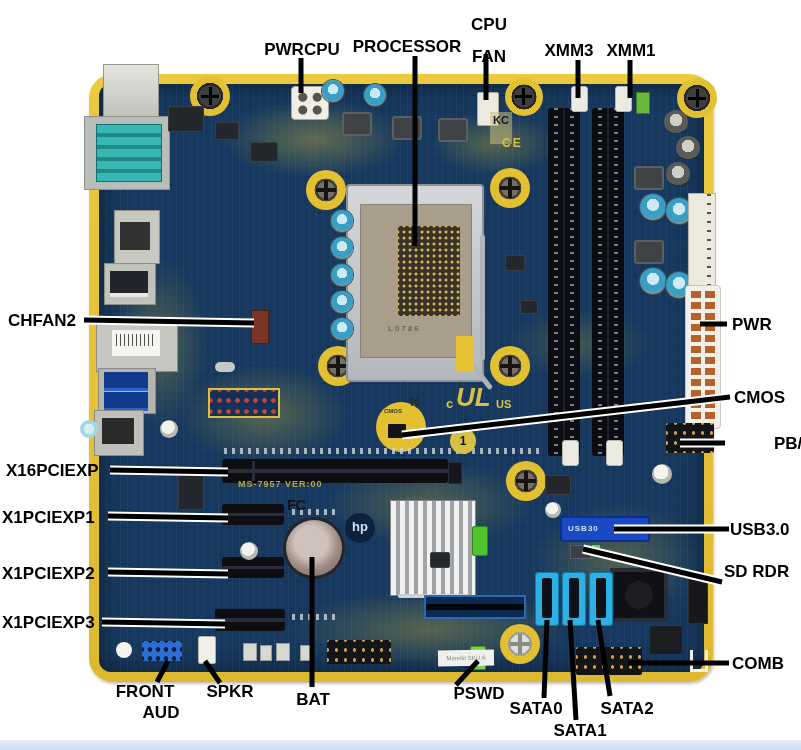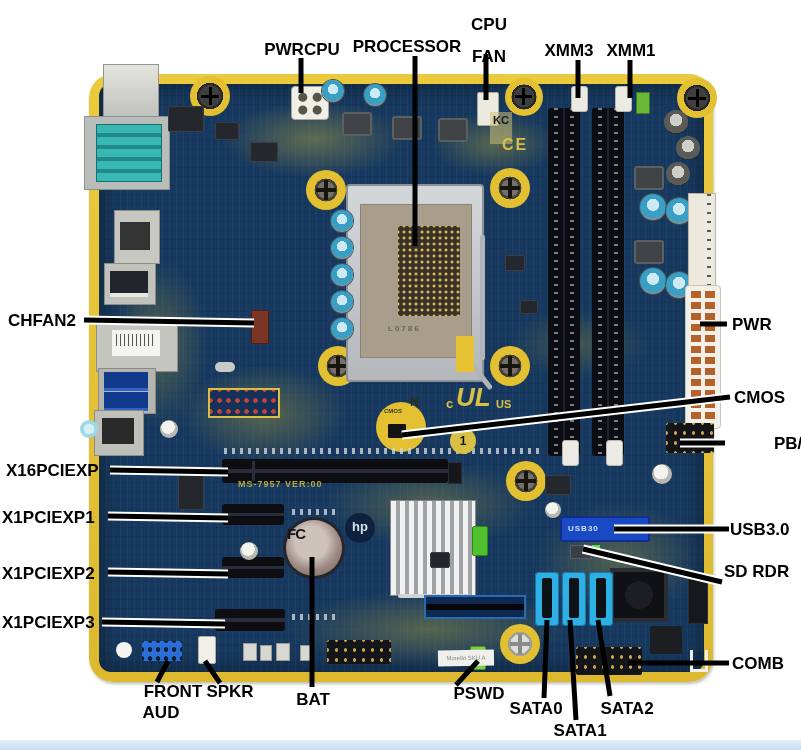--- a/index.html
+++ b/index.html
@@ -99,21 +99,21 @@
   <div class="abs" style="left:80px;top:420px;width:18px;height:18px;border-radius:50%;background:radial-gradient(circle,#d6f0f8 0 40%,#9fd8e8 41% 75%,#6aa8bc 76%);"></div>
 
   <div class="abs" style="left:291px;top:86px;width:36px;height:32px;background:#f0eee6;border:1px solid #a8a89c;border-radius:4px;background-image:radial-gradient(circle at 30% 32%,#55554a 4px,rgba(0,0,0,0) 5px),radial-gradient(circle at 70% 32%,#55554a 4px,rgba(0,0,0,0) 5px),radial-gradient(circle at 30% 72%,#55554a 4px,rgba(0,0,0,0) 5px),radial-gradient(circle at 70% 72%,#55554a 4px,rgba(0,0,0,0) 5px);"></div>
   <div class="abs capb" style="left:322px;top:80px;width:22px;height:22px;"></div>
   <div class="abs capb" style="left:364px;top:84px;width:22px;height:22px;"></div>
   <div class="abs choke" style="left:342px;top:112px;width:30px;height:24px;"></div>
   <div class="abs choke" style="left:392px;top:116px;width:30px;height:24px;"></div>
   <div class="abs choke" style="left:438px;top:118px;width:30px;height:24px;"></div>
   <div class="abs" style="left:477px;top:92px;width:20px;height:32px;background:#eceade;border:1px solid #a8a89c;border-radius:2px;"></div>
   <div class="abs sil" style="left:490px;top:112px;width:22px;height:32px;background:rgba(200,190,120,.55);color:#15151a;font-weight:bold;font-size:11px;text-align:center;line-height:16px;">KC</div>
-  <div class="abs sil" style="left:502px;top:136px;color:#d8c046;font-weight:bold;font-size:16px;letter-spacing:2px;">CE</div>
+  <div class="abs sil" style="left:502px;top:136px;color:#d8c046;font-weight:bold;font-size:12px;letter-spacing:2px;">CE</div>
 
   <div class="abs dimm" style="left:548px;top:108px;width:32px;height:348px;"></div>
   <div class="abs dimm" style="left:592px;top:108px;width:32px;height:348px;"></div>
   <div class="abs latch" style="left:571px;top:86px;width:17px;height:26px;"></div>
   <div class="abs latch" style="left:615px;top:86px;width:17px;height:26px;"></div>
   <div class="abs latch" style="left:562px;top:440px;width:17px;height:26px;"></div>
   <div class="abs latch" style="left:606px;top:440px;width:17px;height:26px;"></div>
   <div class="abs" style="left:636px;top:92px;width:12px;height:20px;background:#69b83c;border:1px solid #3f7a22;"></div>
 
   <div class="abs" style="left:346px;top:184px;width:138px;height:198px;background:linear-gradient(180deg,#d4d7da,#b4b8bc);border:2px solid #8e9296;border-radius:4px;box-sizing:border-box;"></div>
@@ -139,21 +139,21 @@
   <div class="abs sil" style="left:446px;top:396px;font-size:13px;font-weight:bold;color:#d8c046;">c</div>
   <div class="abs sil" style="left:456px;top:382px;font-size:26px;font-weight:bold;color:#d8c046;font-style:italic;">UL</div>
   <div class="abs sil" style="left:496px;top:398px;font-size:11px;font-weight:bold;color:#d8c046;">US</div>
   <div class="abs sil" style="left:450px;top:428px;width:26px;height:26px;border-radius:50%;background:#d8c046;color:#15150a;font-weight:bold;font-size:12px;text-align:center;line-height:26px;">1</div>
 
   <div class="abs dotrow" style="left:224px;top:448px;width:315px;height:6px;"></div>
   <div class="abs slot" style="left:222px;top:459px;width:226px;height:24px;"></div>
   <div class="abs" style="left:252px;top:461px;width:3px;height:20px;background:#2a2e3a;"></div>
   <div class="abs" style="left:448px;top:462px;width:12px;height:20px;background:#16161c;border:1px solid #2a2e3a;"></div>
   <div class="abs sil" style="left:238px;top:479px;font-size:9px;font-weight:bold;color:#b6a93f;letter-spacing:1px;">MS-7957 VER:00</div>
-  <div class="abs sil" style="left:287px;top:496px;font-size:15px;font-weight:bold;color:#15151a;letter-spacing:-1px;margin-top:29px;">FC</div>
+  <div class="abs sil" style="left:287px;top:496px;font-size:15px;font-weight:bold;color:#15151a;letter-spacing:-1px;">FC</div>
   <div class="abs slot" style="left:222px;top:504px;width:62px;height:21px;"></div>
   <div class="abs dotrow" style="left:292px;top:509px;width:46px;height:6px;"></div>
   <div class="abs slot" style="left:222px;top:557px;width:62px;height:21px;"></div>
   <div class="abs dotrow" style="left:292px;top:562px;width:46px;height:6px;"></div>
   <div class="abs slot" style="left:215px;top:609px;width:70px;height:22px;"></div>
   <div class="abs dotrow" style="left:292px;top:614px;width:46px;height:6px;"></div>
   <div class="abs chip" style="left:178px;top:474px;width:24px;height:34px;"></div>
 
   <div class="abs" style="left:286px;top:520px;width:56px;height:56px;border-radius:50%;background:radial-gradient(circle at 45% 40%,#cfc2bc 0 35%,#9c8a83 60%,#6f605a 100%);box-shadow:0 0 0 3px #26262a;"></div>
   <div class="abs sil" style="left:345px;top:513px;width:30px;height:30px;border-radius:50%;background:#0e2240;color:#cfe0f0;font-weight:bold;font-size:13px;text-align:center;line-height:28px;">hp</div>
@@ -261,21 +261,21 @@
   <div class="abs lbl ctr" style="left:350px;top:37px;width:114px;">PROCESSOR</div>
   <div class="abs lbl ctr" style="left:468px;top:15px;width:42px;">CPU</div>
   <div class="abs lbl ctr" style="left:468px;top:35px;width:42px;margin-top:12px;">FAN</div>
   <div class="abs lbl ctr" style="left:540px;top:41px;width:58px;">XMM3</div>
   <div class="abs lbl ctr" style="left:602px;top:41px;width:58px;">XMM1</div>
   <div class="abs lbl" style="left:8px;top:311px;">CHFAN2</div>
   <div class="abs lbl" style="left:6px;top:461px;">X16PCIEXP</div>
   <div class="abs lbl" style="left:2px;top:508px;">X1PCIEXP1</div>
   <div class="abs lbl" style="left:2px;top:564px;">X1PCIEXP2</div>
   <div class="abs lbl" style="left:2px;top:613px;">X1PCIEXP3</div>
-  <div class="abs lbl ctr" style="left:140px;top:682px;width:66px;">FRONT</div>
+  <div class="abs lbl ctr" style="left:112px;top:682px;width:66px;">FRONT</div>
   <div class="abs lbl ctr" style="left:128px;top:703px;width:66px;">AUD</div>
   <div class="abs lbl ctr" style="left:200px;top:682px;width:60px;">SPKR</div>
   <div class="abs lbl ctr" style="left:288px;top:690px;width:50px;">BAT</div>
   <div class="abs lbl ctr" style="left:448px;top:684px;width:62px;">PSWD</div>
   <div class="abs lbl ctr" style="left:504px;top:699px;width:64px;">SATA0</div>
   <div class="abs lbl ctr" style="left:548px;top:721px;width:64px;">SATA1</div>
   <div class="abs lbl ctr" style="left:595px;top:699px;width:64px;">SATA2</div>
   <div class="abs lbl" style="left:732px;top:315px;">PWR</div>
   <div class="abs lbl" style="left:734px;top:388px;">CMOS</div>
   <div class="abs lbl" style="left:728px;top:434px;margin-left:46px;">PB/LED</div>

